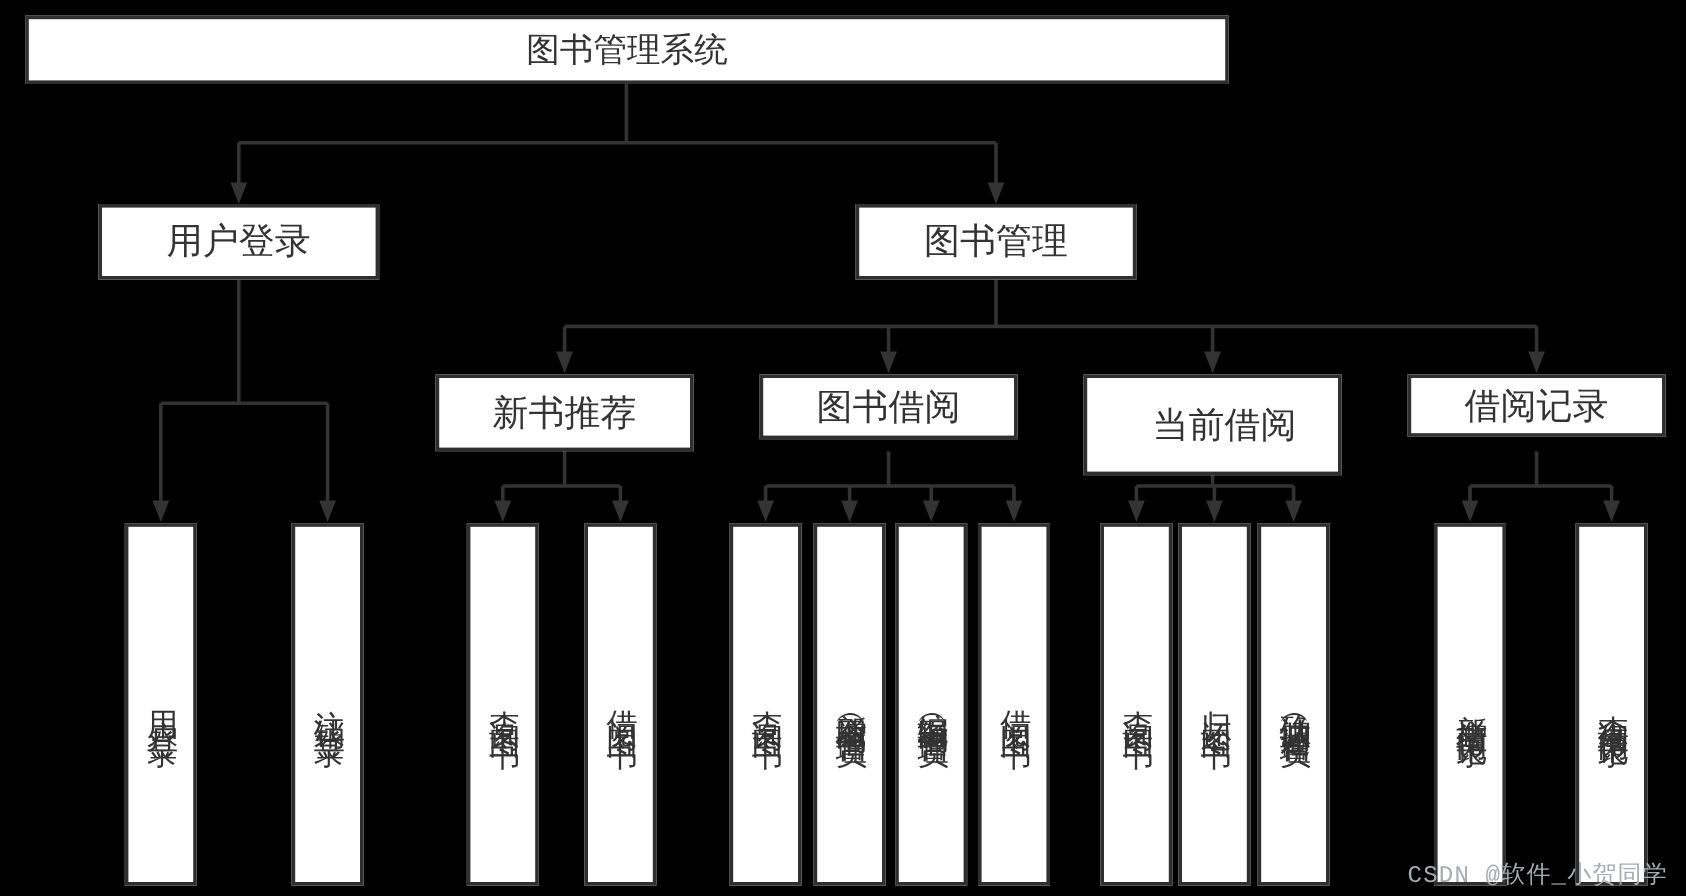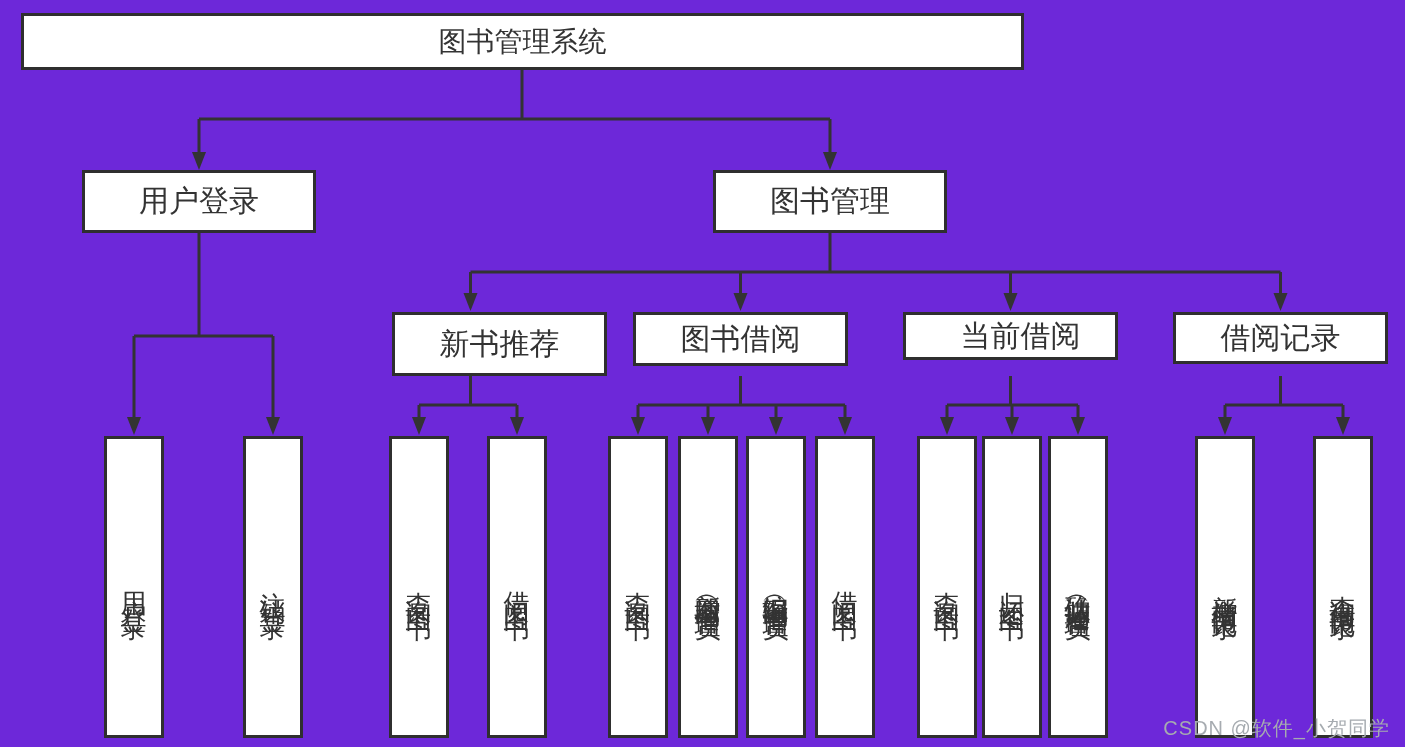--- a/index.html
+++ b/index.html
@@ -1,18 +1,18 @@
 <!DOCTYPE html>
 <html><head>
 <meta charset="utf-8">
 <style>
   html,body{margin:0;padding:0;background:#ffffff;}
   #stage{
-    position:relative;width:1405px;height:747px;background:#6d28d9;
-    font-family:Liberation Sans, sans-serif;color:#333333;overflow:hidden;
+    position:relative;width:1405px;height:747px;background:#000000;
+    font-family:Liberation Mono, monospace;color:#333333;overflow:hidden;
   }
   #wires{position:absolute;left:0;top:0;width:1405px;height:747px;}
   .box{
     position:absolute;box-sizing:border-box;background:#ffffff;
     border:3px solid #2f2f2f;display:flex;align-items:center;justify-content:center;
     color:#333333;text-align:center;
   }
   .root-box{font-size:28px;}
   .lvl{font-size:30px;}
   .leaf{width:60px;top:436px;height:302px;}
@@ -84,27 +84,27 @@
     <span>图书管理系统</span>
   </div>
 
   <div class="box lvl" style="left:82px;top:170px;width:234px;height:63px;">
     <span>用户登录</span>
   </div>
   <div class="box lvl" style="left:713px;top:170px;width:234px;height:63px;">
     <span>图书管理</span>
   </div>
 
-  <div class="box lvl" style="left:363px;top:312px;width:215px;height:64px;margin-left:29px;">
+  <div class="box lvl" style="left:363px;top:312px;width:215px;height:64px;">
     <span>新书推荐</span>
   </div>
   <div class="box lvl" style="left:633px;top:312px;width:215px;height:54px;">
     <span>图书借阅</span>
   </div>
-  <div class="box lvl" style="left:903px;top:312px;width:215px;height:48px;padding-left:20px;">
+  <div class="box lvl" style="left:903px;top:312px;width:215px;height:84px;padding-left:20px;">
     <span>当前借阅</span>
   </div>
   <div class="box lvl" style="left:1173px;top:312px;width:215px;height:52px;">
     <span>借阅记录</span>
   </div>
 
   <div class="box leaf" style="left:104px;">
     <span class="len4">用户登录</span>
   </div>
   <div class="box leaf" style="left:243px;">

